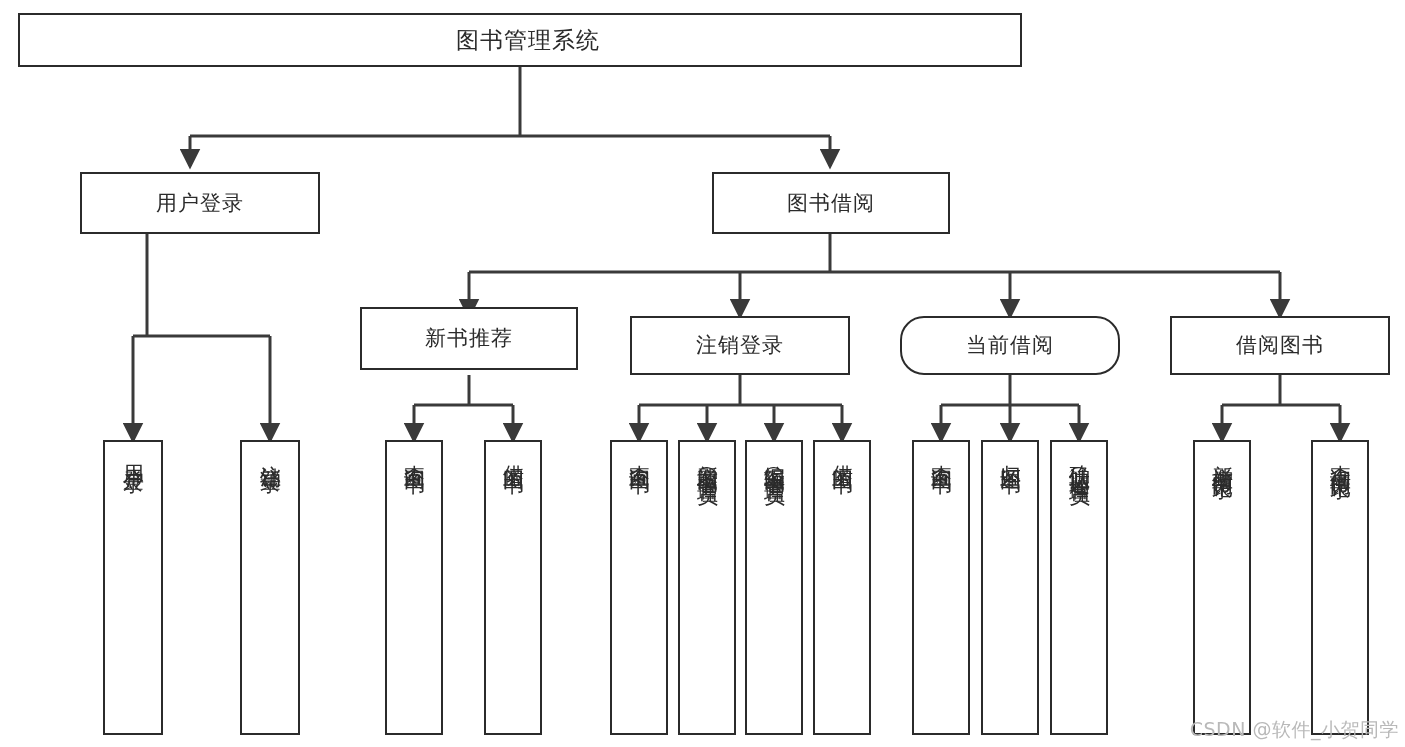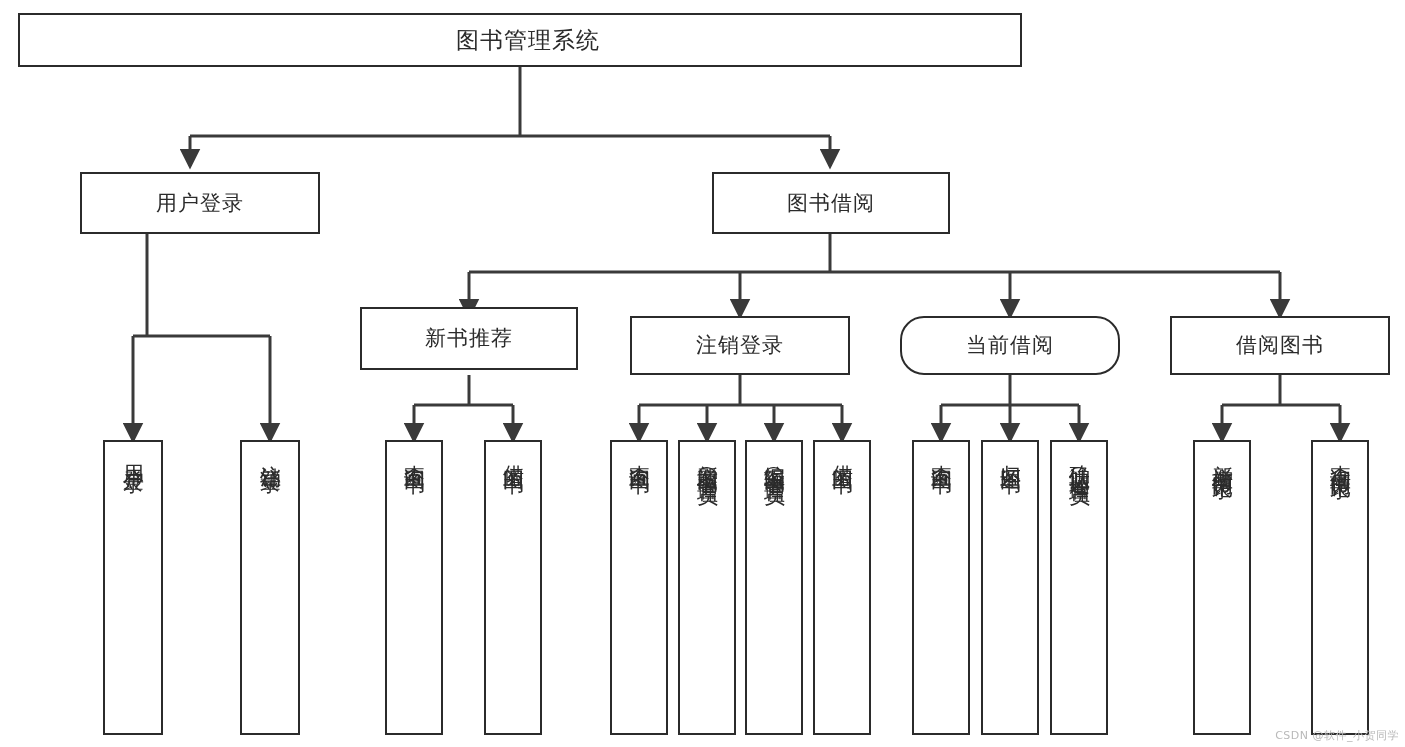--- a/index.html
+++ b/index.html
@@ -43,21 +43,21 @@
   .node.v{
     align-items:flex-start;
     justify-content:center;
     padding-top:6px;
   }
   #node-root .label{font-size:23px;margin-left:16px;}
   .watermark{
     position:absolute;
     right:6px;
     bottom:4px;
-    font-size:11px;
+    font-size:19px;
     color:#b9b9b9;
     letter-spacing:.5px;
     white-space:nowrap;
     pointer-events:none;
   }
 </style>
 </head>
 <body>
 
 <div id="diagram">

